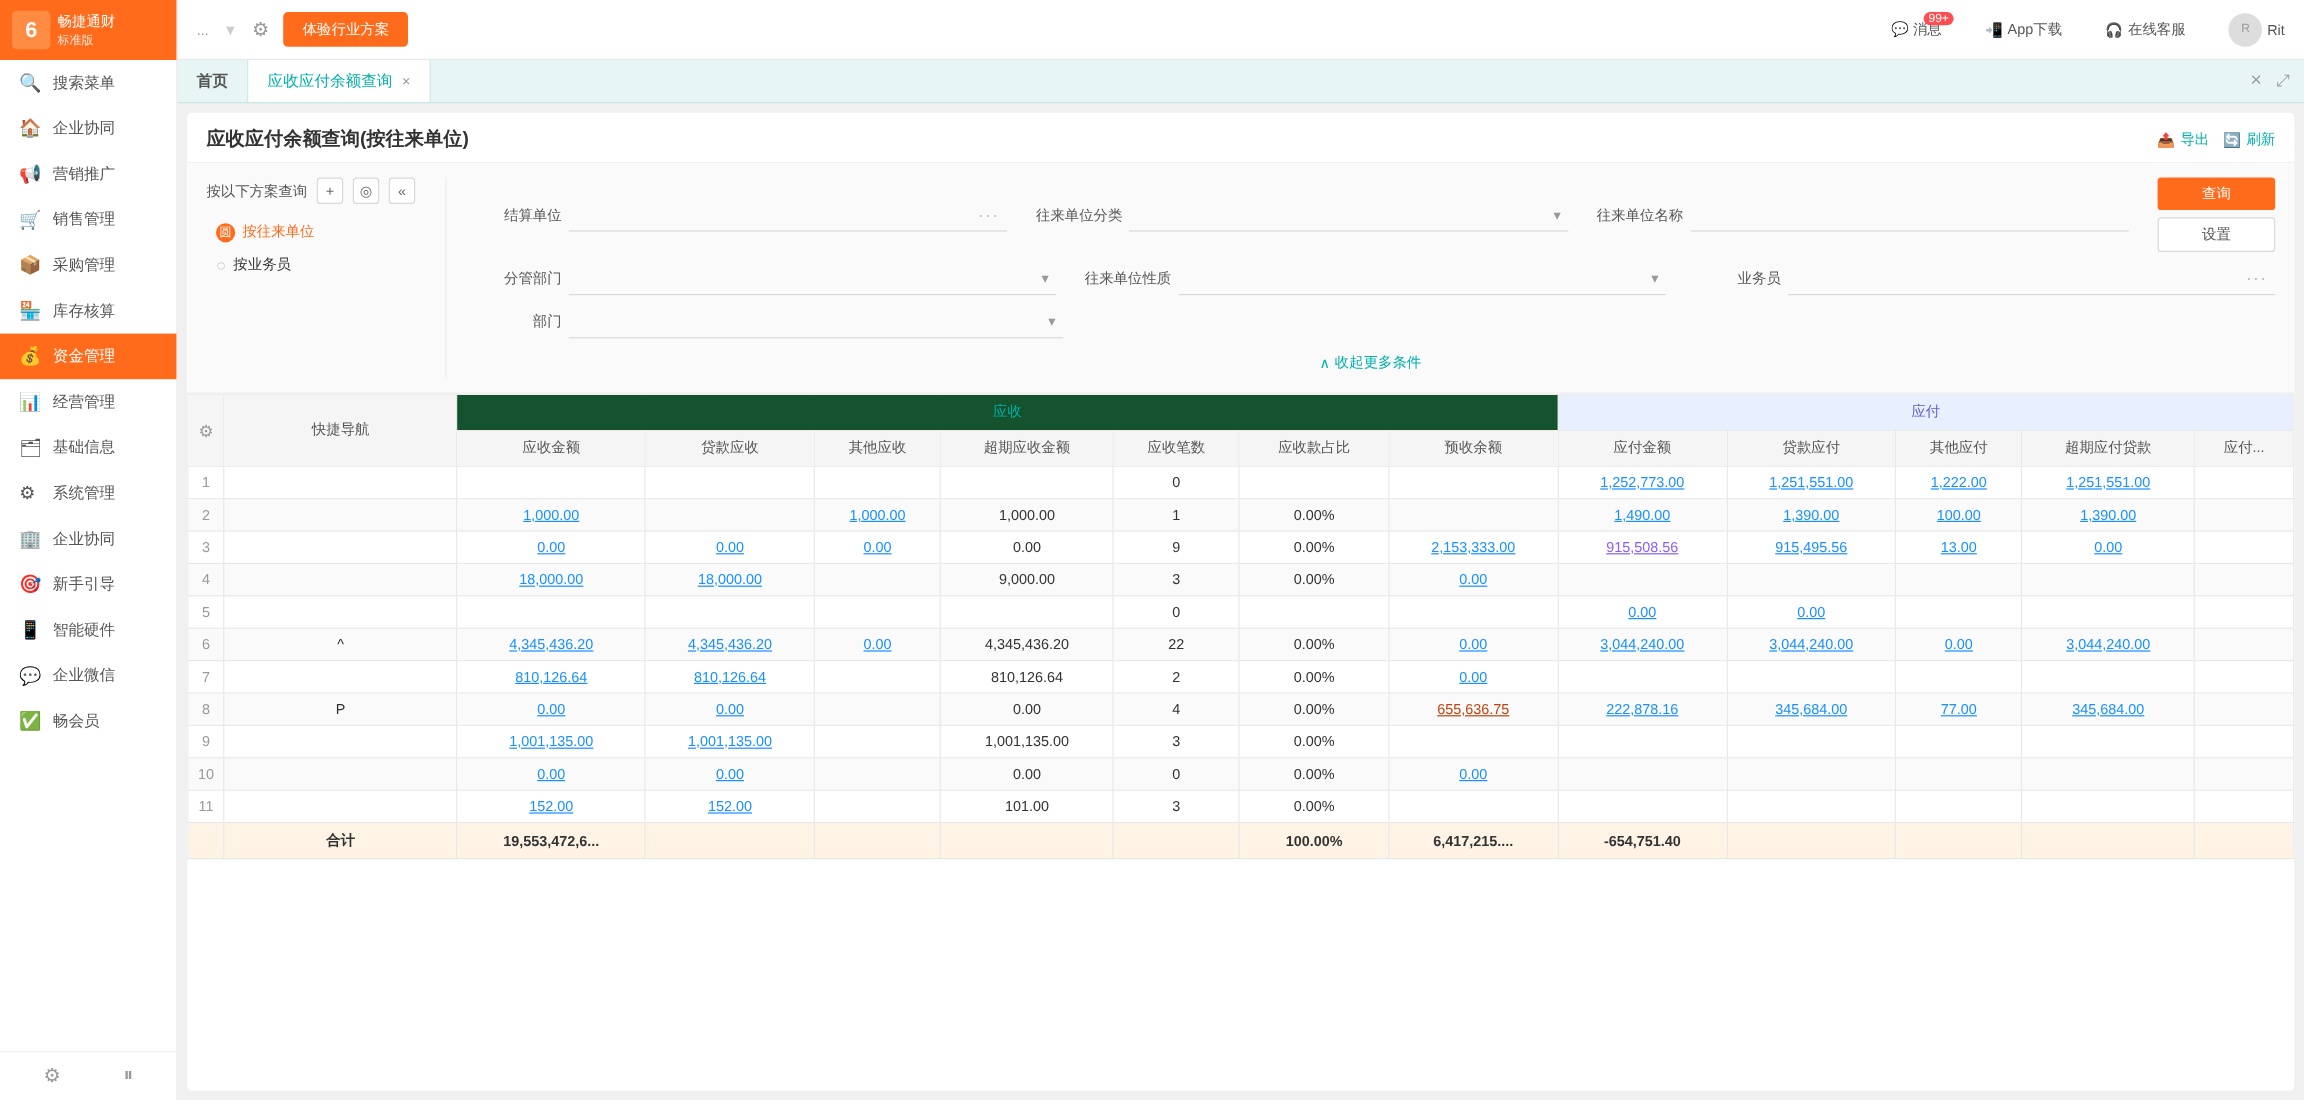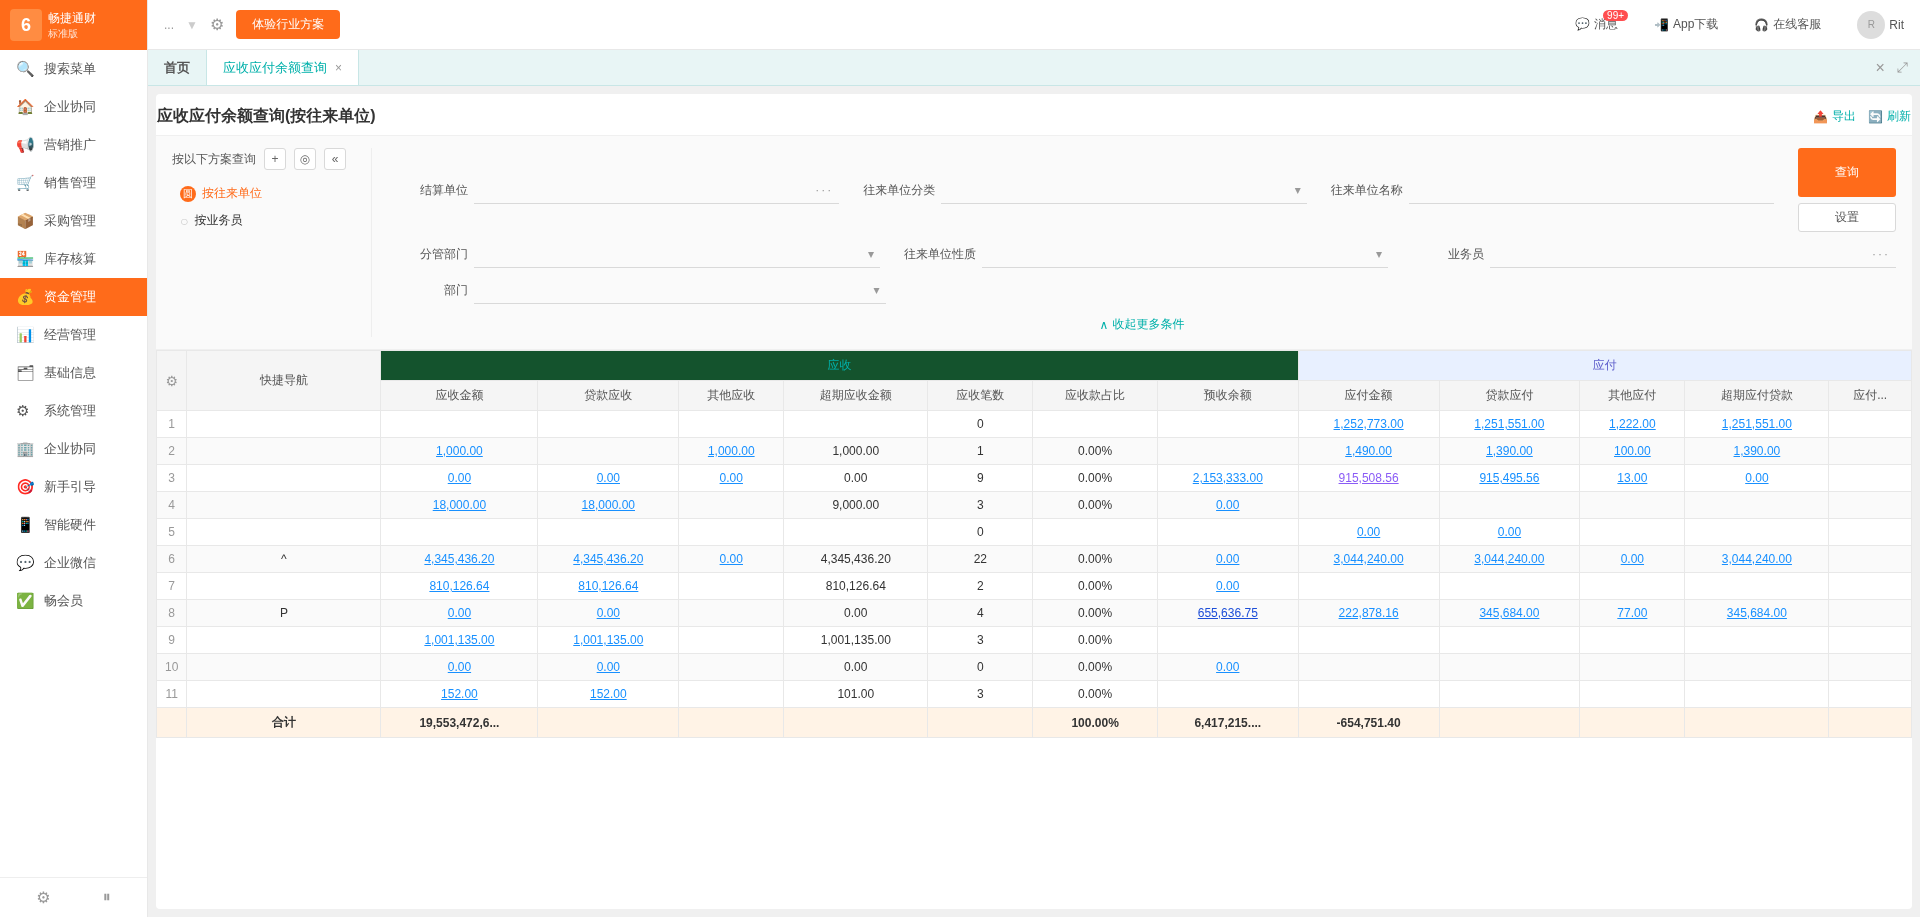--- a/index.html
+++ b/index.html
@@ -73,21 +73,21 @@
     }
 
     
     .page-container {
       flex: 1; background: #fff; margin: 8px; border-radius: 4px;
       display: flex; flex-direction: column; overflow: hidden;
     }
 
     
     .page-header {
-      padding: 12px 1px 8px; display: flex; align-items: center; justify-content: space-between;
+      padding: 12px 16px 8px; display: flex; align-items: center; justify-content: space-between;
       border-bottom: 1px solid #f0f0f0;
     }
     .page-title { font-size: 16px; font-weight: bold; color: #333; }
     .page-actions { display: flex; gap: 12px; }
     .page-action-btn { display: flex; align-items: center; gap: 4px; color: #00b0aa; font-size: 12px; cursor: pointer; }
 
     
     .filter-section {
       padding: 12px 16px; border-bottom: 1px solid #f0f0f0; background: #fafafa;
     }
@@ -118,21 +118,21 @@
       flex: 1; height: 28px; border: none; border-bottom: 1px solid #d9d9d9;
       font-size: 12px; padding: 0 6px; background: transparent; color: #333; outline: none;
       display: flex; align-items: center; justify-content: space-between; cursor: pointer;
     }
     .filter-field .dots { color: #999; letter-spacing: 2px; cursor: pointer; }
     .collapse-more {
       text-align: center; padding: 4px; color: #00b0aa; font-size: 12px; cursor: pointer;
       display: flex; align-items: center; justify-content: center; gap: 4px;
     }
     .btn-query {
-      background: #ff6b1a; color: #fff; border: none; padding: 16px 20px; border-radius: 3px;
+      background: #ff6b1a; color: #fff; border: none; padding: 5px 20px; border-radius: 3px;
       cursor: pointer; font-size: 12px; white-space: nowrap; text-align: center;
     }
     .btn-set {
       background: #fff; color: #555; border: 1px solid #d9d9d9; padding: 5px 36px; border-radius: 3px;
       cursor: pointer; font-size: 12px; white-space: nowrap;
     }
 
     
     .table-container { flex: 1; overflow: auto; }
     .data-table {
@@ -519,21 +519,21 @@
             </tr>
             <tr>
               <td style="color: rgb(153, 153, 153); text-align: center;">8</td>
               <td>P</td>
               <td style="color: rgb(24, 144, 255); text-decoration: underline; cursor: pointer;">0.00</td>
               <td style="color: rgb(24, 144, 255); text-decoration: underline; cursor: pointer;">0.00</td>
               <td></td>
               <td>0.00</td>
               <td>4</td>
               <td>0.00%</td>
-              <td style="color: #1d4ed8; text-decoration: underline; cursor: pointer; margin-top: 47px;">655,636.75</td>
+              <td style="color: #c2410c; text-decoration: underline; cursor: pointer; margin-top: 47px;">655,636.75</td>
               <td style="color: rgb(24, 144, 255); text-decoration: underline; cursor: pointer;">222,878.16</td>
               <td style="color: rgb(24, 144, 255); text-decoration: underline; cursor: pointer;">345,684.00</td>
               <td style="color: rgb(24, 144, 255); text-decoration: underline; cursor: pointer;">77.00</td>
               <td style="color: rgb(24, 144, 255); text-decoration: underline; cursor: pointer;">345,684.00</td>
               <td></td>
             </tr>
             <tr>
               <td style="color: rgb(153, 153, 153); text-align: center;">9</td>
               <td></td>
               <td style="color: rgb(24, 144, 255); text-decoration: underline; cursor: pointer;">1,001,135.00</td>

